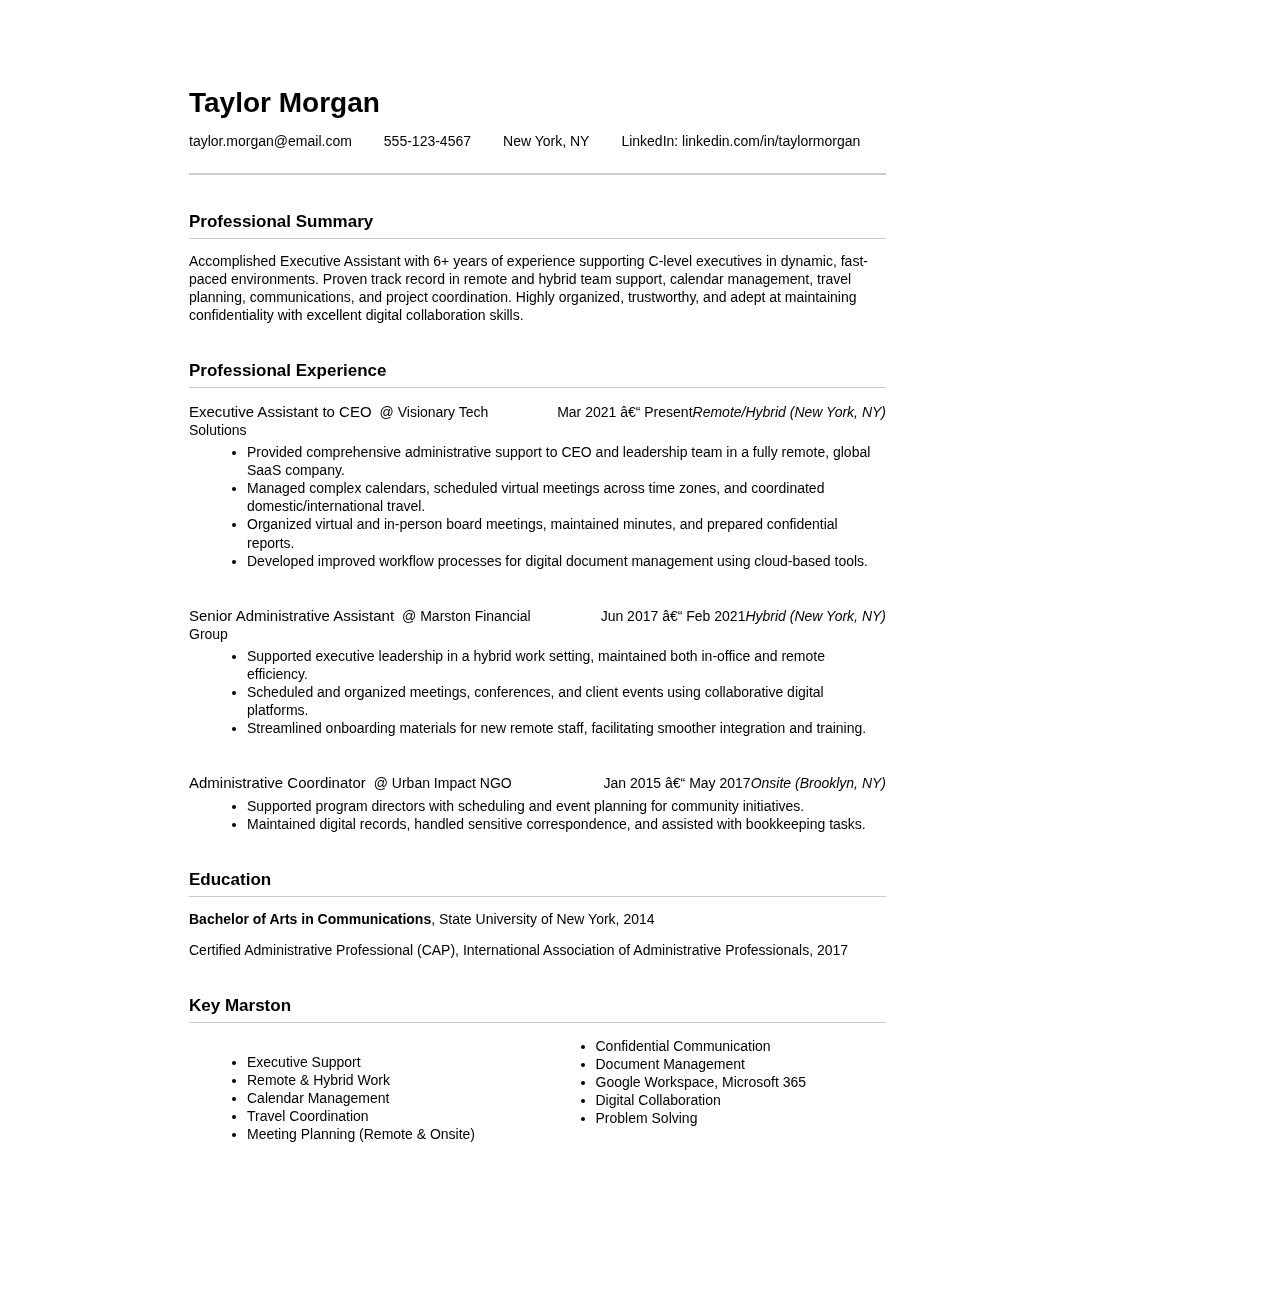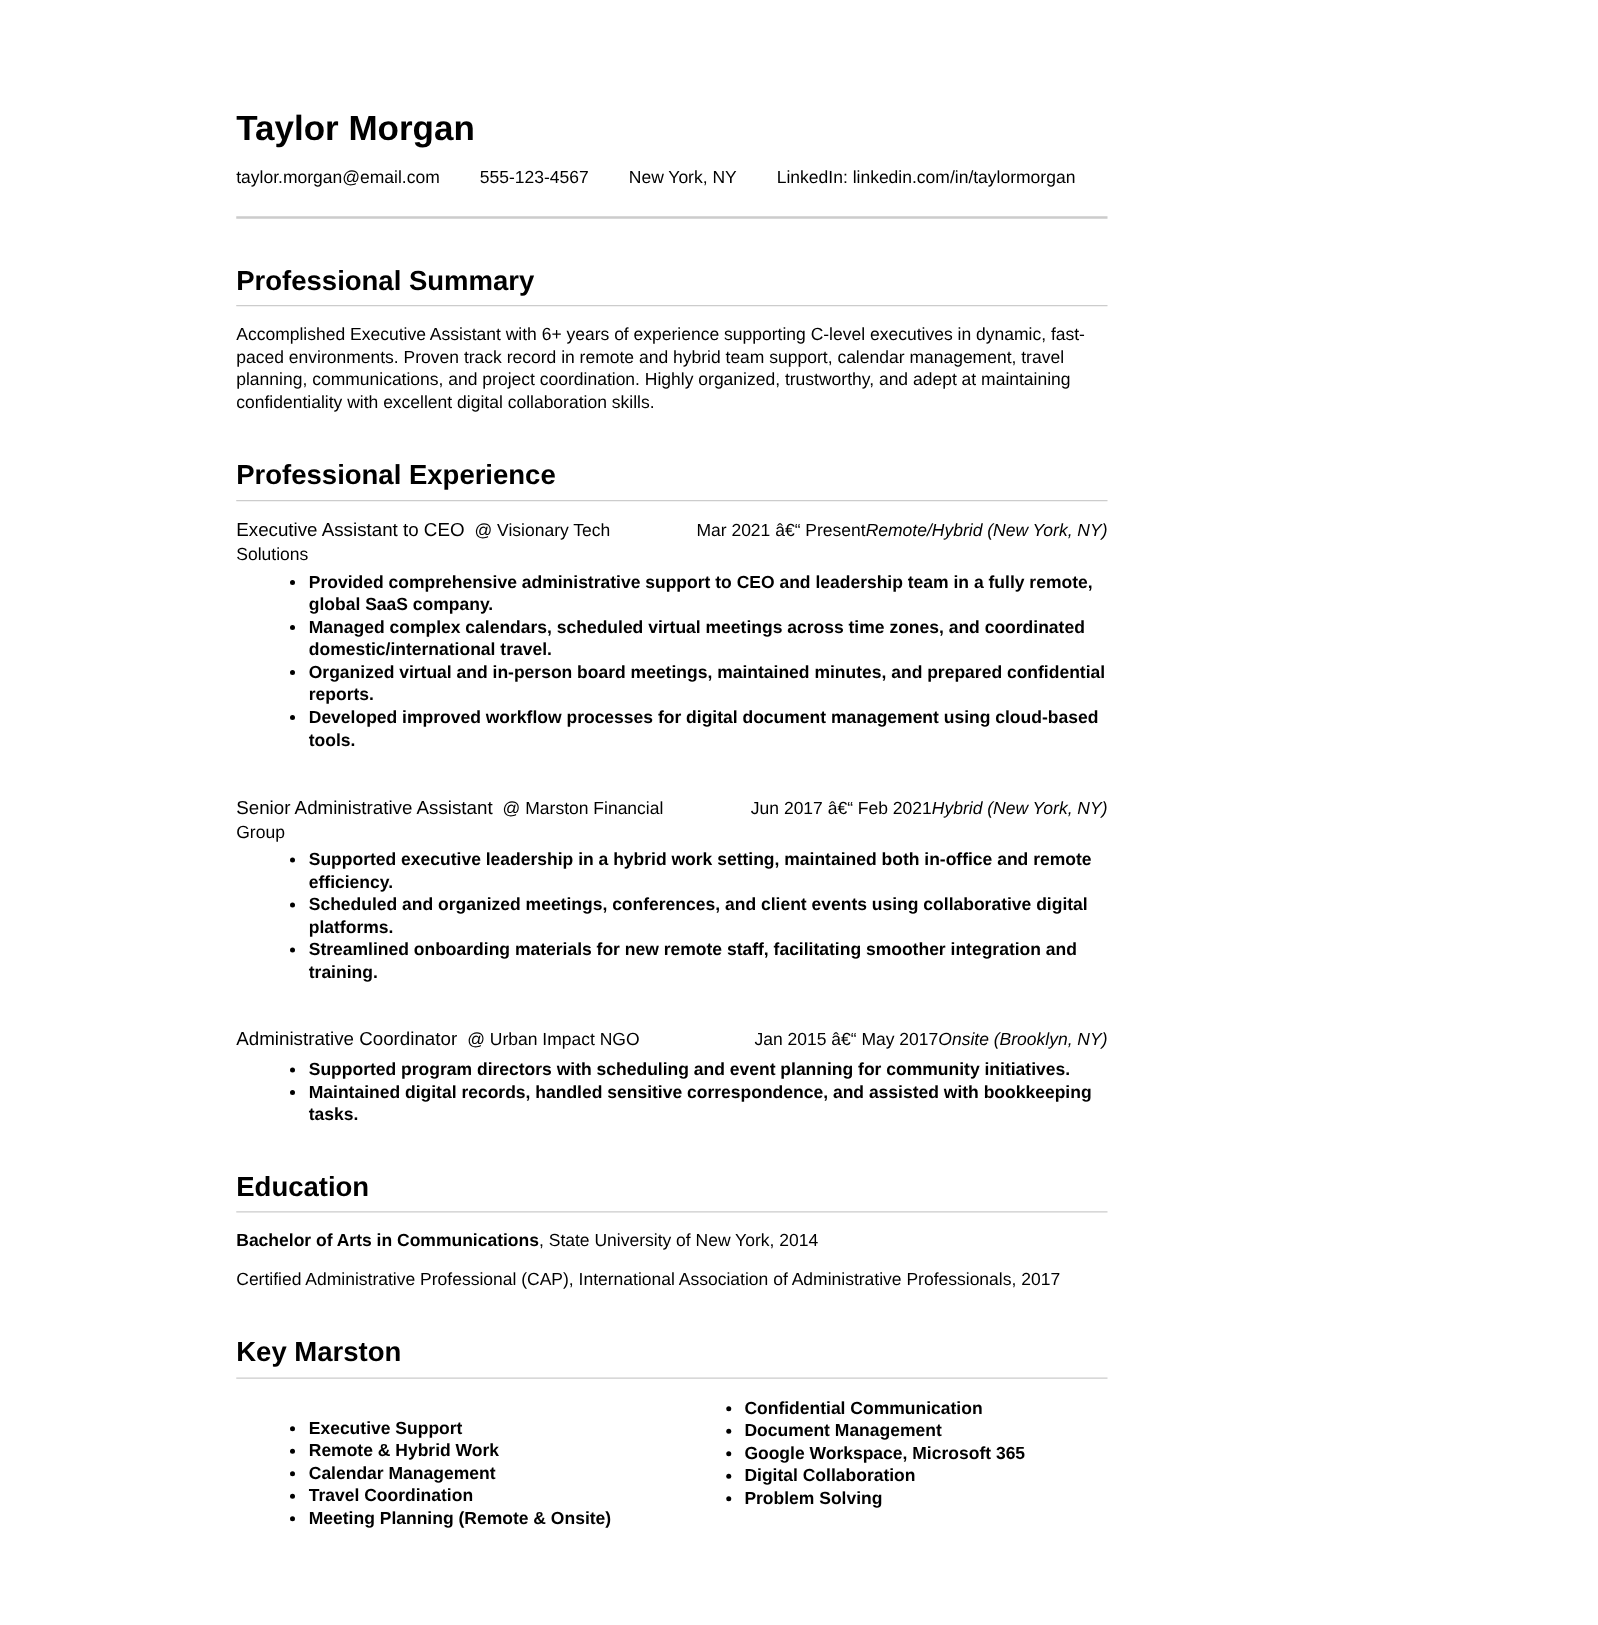--- a/index.html
+++ b/index.html
@@ -29,21 +29,21 @@
     gap: 32px;
     white-space: nowrap;
   }
   .top-rule {
     border: none;
     border-top: 2px solid #cccccc;
     margin: 23px 0 0 0;
   }
   .section { margin-top: 36px; }
   h2 {
-    font-size: 22px;
+    font-size: 17px;
     font-weight: bold;
     margin: 0;
     padding-bottom: 5px;
     border-bottom: 1px solid #cccccc;
   }
   .section p { margin: 13px 0 0 0; }
   .job { margin-top: 14px; }
   .job + .job { margin-top: 36px; }
   .job-header {
     display: flex;
@@ -51,21 +51,21 @@
     align-items: baseline;
   }
   .job-title { font-weight: normal; font-size: 15px; }
   .job-company { margin-left: 8px; }
   .job-meta { text-align: right; white-space: nowrap; margin-left: 40px; }
   .job-location { font-style: italic; }
   ul {
     margin: 4px 0 0 0;
     padding-left: 58px;
   }
-  li { margin: 0; font-weight: bold; }
+  li { margin: 0; }
   .degree-name { font-weight: bold; }
   .skills-columns { display: flex; }
   .skills-col { width: 50%; box-sizing: border-box; }
   .skills-col ul { margin-top: 14px; }
   .skills-col.left ul { margin-top: 30px; }
 </style>
 </head>
 <body>
 
 <div class="page">

